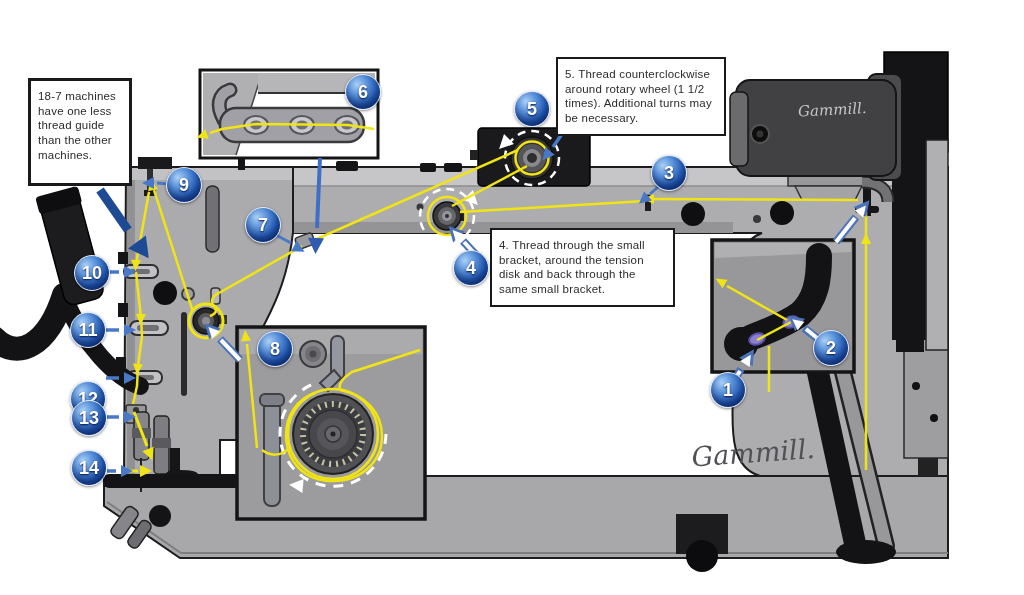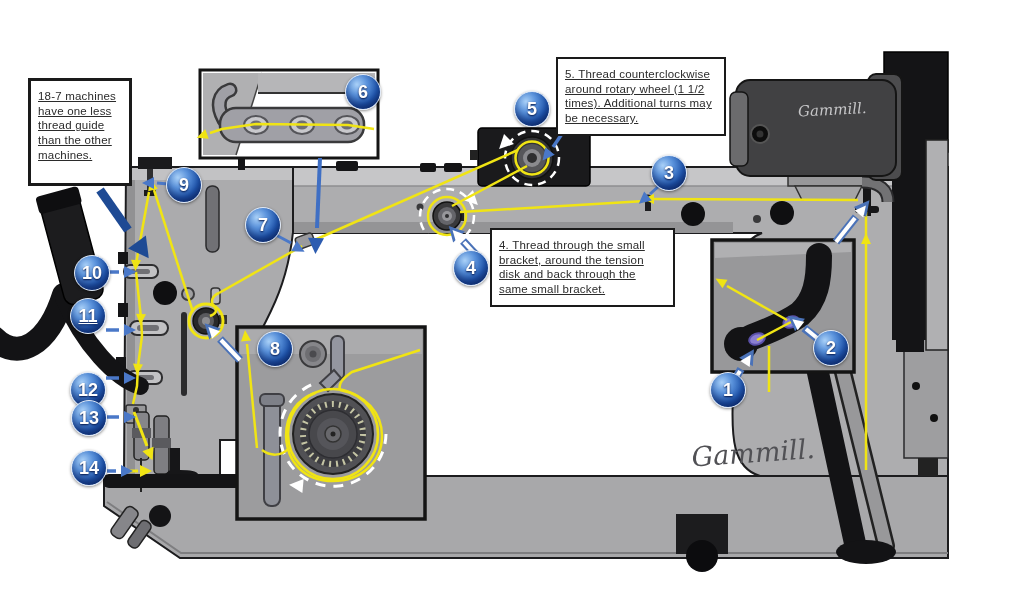--- a/index.html
+++ b/index.html
@@ -1,20 +1,20 @@
 <!DOCTYPE html>
 <html><head>
 <meta charset="utf-8">
 <style>
   html,body{margin:0;padding:0;background:#e8e8e8;}
   #stage{position:relative;width:1024px;height:595px;background:#ffffff;overflow:hidden;
          font-family:"Liberation Sans",sans-serif;}
   #stage svg{position:absolute;left:0;top:0;}
   .txtbox{position:absolute;background:#fff;border:3px solid #1a1a1a;color:#2b2b2b;
-          font-size:11.5px;line-height:1.28;padding:8px 7px;letter-spacing:.2px;z-index:30;text-decoration:underline;}
+          font-size:11.5px;line-height:1.28;padding:8px 7px;letter-spacing:.2px;z-index:30;}
   .callout{position:absolute;width:34px;height:34px;border-radius:50%;z-index:40;
            background:radial-gradient(circle at 32% 28%, #a9d0f7 0%, #5b93dc 30%, #1f55ad 62%, #0a2a6e 100%);
            border:1.5px solid #dfe9f7;box-shadow:0 1px 3px rgba(0,0,0,.45), inset 0 -5px 7px rgba(0,0,40,.35);
            color:#fff;font-weight:bold;font-size:18px;display:flex;align-items:center;justify-content:center;
            text-shadow:0 1px 2px #001244;}
 </style>
 </head>
 <body>
 
 <div id="stage">
@@ -322,18 +322,18 @@
 <div class="callout" style="left:710px;top:372px;">1</div>
 <div class="callout" style="left:813px;top:330px;">2</div>
 <div class="callout" style="left:651px;top:155px;">3</div>
 <div class="callout" style="left:453px;top:250px;">4</div>
 <div class="callout" style="left:514px;top:91px;">5</div>
 <div class="callout" style="left:345px;top:74px;">6</div>
 <div class="callout" style="left:245px;top:207px;">7</div>
 <div class="callout" style="left:257px;top:331px;">8</div>
 <div class="callout" style="left:166px;top:167px;">9</div>
 <div class="callout" style="left:74px;top:255px;">10</div>
-<div class="callout" style="left:70px;top:298px;text-decoration:underline;">11</div>
-<div class="callout" style="left:70px;top:372px;">12</div>
+<div class="callout" style="left:70px;top:312px;">11</div>
+<div class="callout" style="left:70px;top:381px;">12</div>
 <div class="callout" style="left:71px;top:400px;text-align:right;">13</div>
 <div class="callout" style="left:71px;top:450px;">14</div>
 
 </div>
 
 </body></html>

